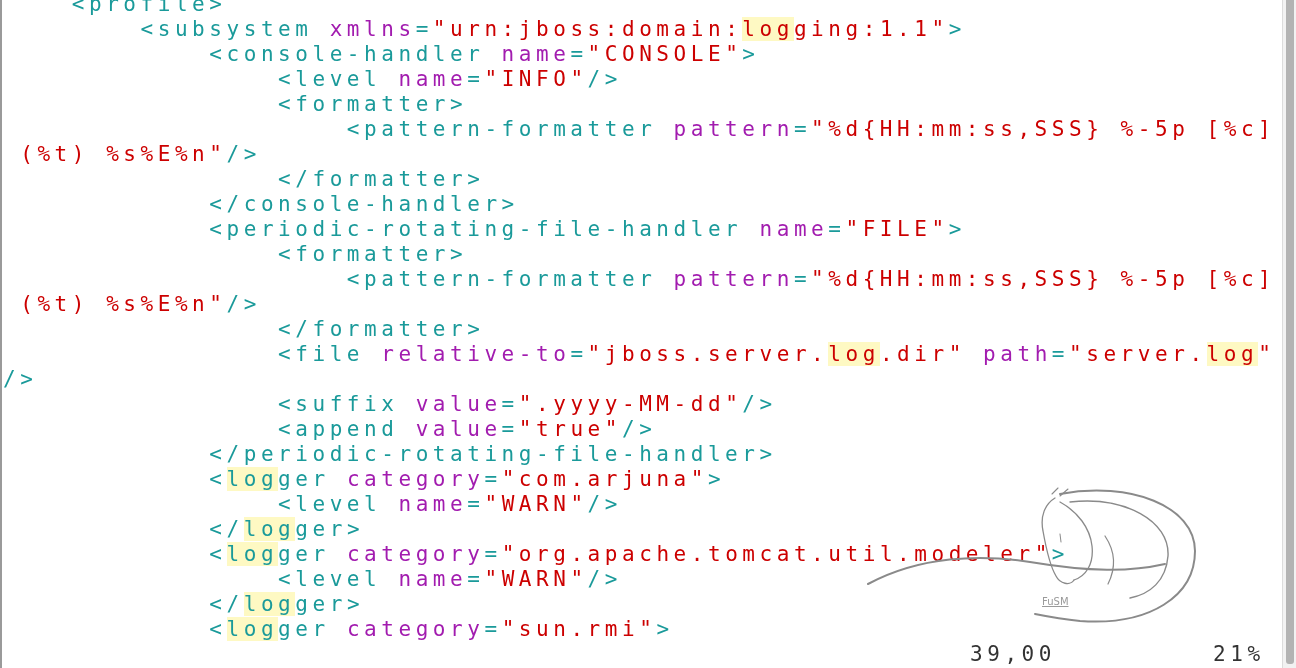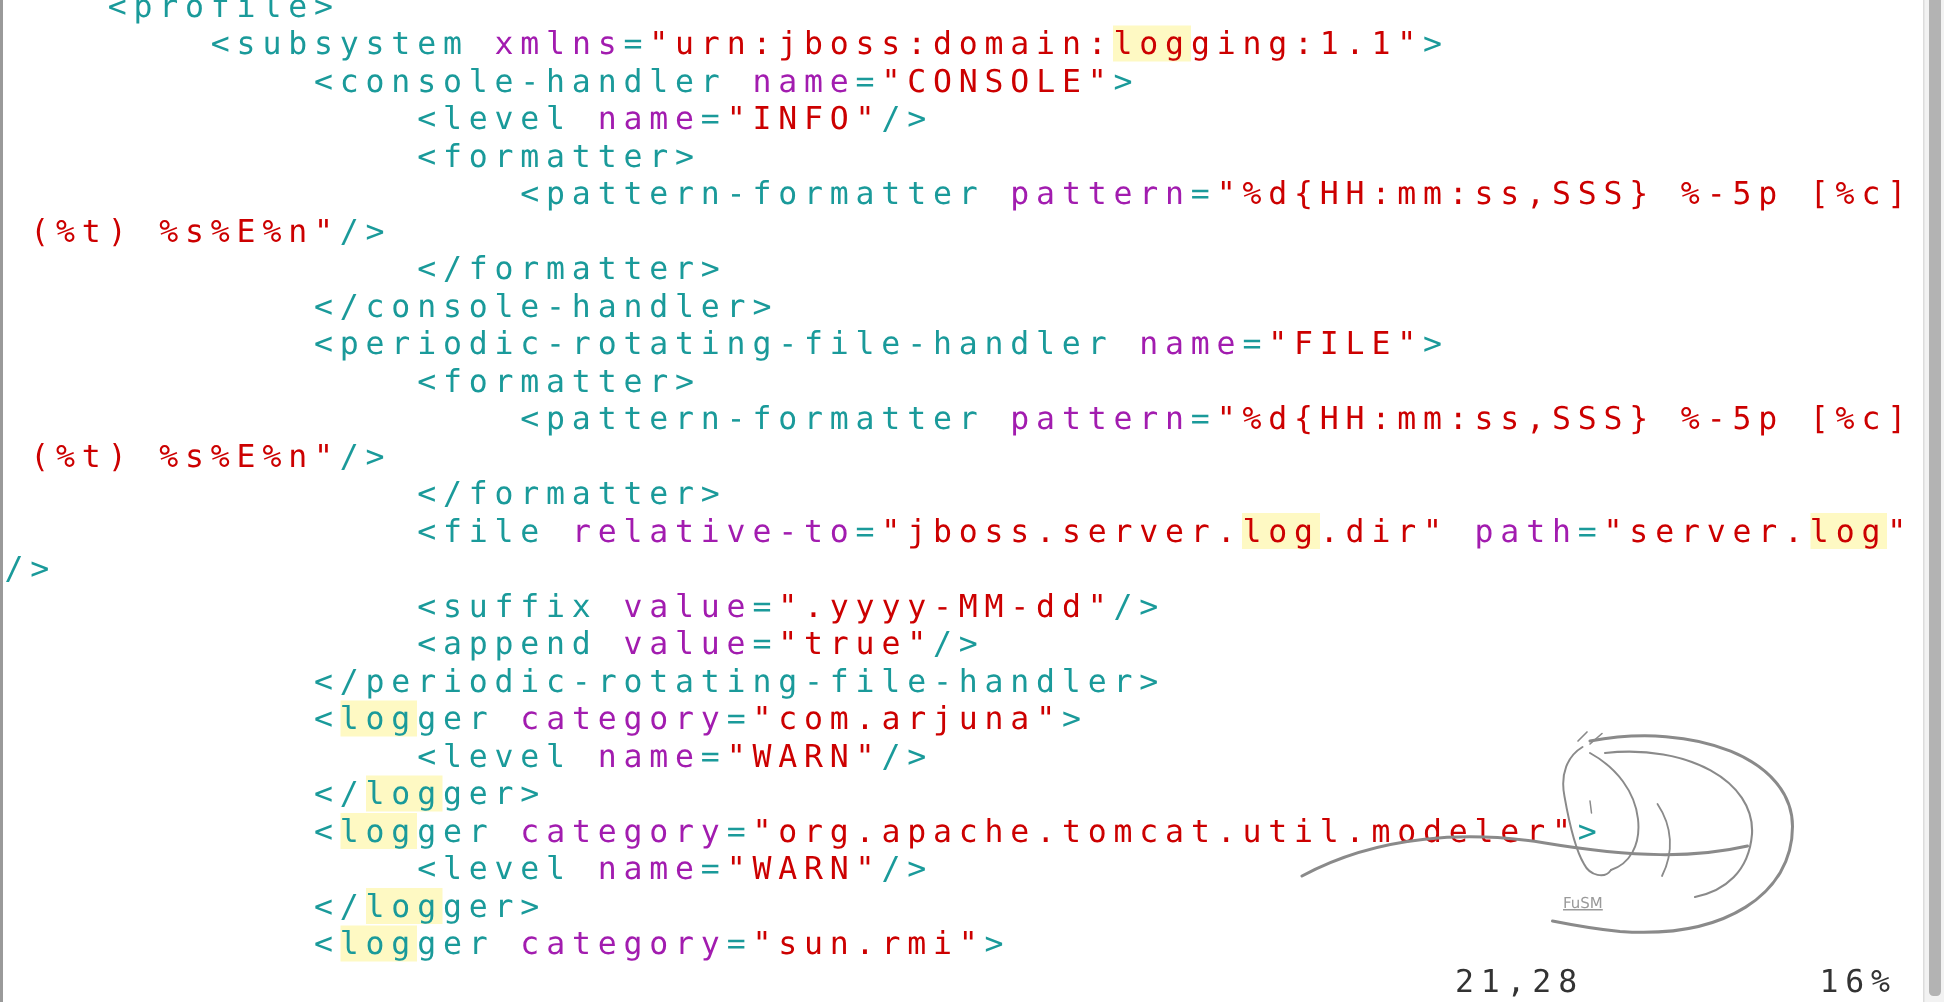--- a/index.html
+++ b/index.html
@@ -99,22 +99,22 @@
   </style>
 </head>
 <body>
 
 <div class="window">
   <div class="left-border"></div>
 
   <div class="editor" id="editor"><div class="line"><span class="tok-tag">    &lt;profile&gt;</span></div><div class="line"><span class="tok-tag">        &lt;subsystem </span><span class="tok-attr">xmlns</span><span class="tok-tag">=</span><span class="tok-str">"urn:jboss:domain:</span><span class="tok-str hl">log</span><span class="tok-str">ging:1.1"</span><span class="tok-tag">&gt;</span></div><div class="line"><span class="tok-tag">            &lt;console-handler </span><span class="tok-attr">name</span><span class="tok-tag">=</span><span class="tok-str">"CONSOLE"</span><span class="tok-tag">&gt;</span></div><div class="line"><span class="tok-tag">                &lt;level </span><span class="tok-attr">name</span><span class="tok-tag">=</span><span class="tok-str">"INFO"</span><span class="tok-tag">/&gt;</span></div><div class="line"><span class="tok-tag">                &lt;formatter&gt;</span></div><div class="line"><span class="tok-tag">                    &lt;pattern-formatter </span><span class="tok-attr">pattern</span><span class="tok-tag">=</span><span class="tok-str">"%d{HH:mm:ss,SSS} %-5p [%c]</span></div><div class="line"><span class="tok-str"> (%t) %s%E%n"</span><span class="tok-tag">/&gt;</span></div><div class="line"><span class="tok-tag">                &lt;/formatter&gt;</span></div><div class="line"><span class="tok-tag">            &lt;/console-handler&gt;</span></div><div class="line"><span class="tok-tag">            &lt;periodic-rotating-file-handler </span><span class="tok-attr">name</span><span class="tok-tag">=</span><span class="tok-str">"FILE"</span><span class="tok-tag">&gt;</span></div><div class="line"><span class="tok-tag">                &lt;formatter&gt;</span></div><div class="line"><span class="tok-tag">                    &lt;pattern-formatter </span><span class="tok-attr">pattern</span><span class="tok-tag">=</span><span class="tok-str">"%d{HH:mm:ss,SSS} %-5p [%c]</span></div><div class="line"><span class="tok-str"> (%t) %s%E%n"</span><span class="tok-tag">/&gt;</span></div><div class="line"><span class="tok-tag">                &lt;/formatter&gt;</span></div><div class="line"><span class="tok-tag">                &lt;file </span><span class="tok-attr">relative-to</span><span class="tok-tag">=</span><span class="tok-str">"jboss.server.</span><span class="tok-str hl">log</span><span class="tok-str">.dir" </span><span class="tok-attr">path</span><span class="tok-tag">=</span><span class="tok-str">"server.</span><span class="tok-str hl">log</span><span class="tok-str">"</span></div><div class="line"><span class="tok-tag">/&gt;</span></div><div class="line"><span class="tok-tag">                &lt;suffix </span><span class="tok-attr">value</span><span class="tok-tag">=</span><span class="tok-str">".yyyy-MM-dd"</span><span class="tok-tag">/&gt;</span></div><div class="line"><span class="tok-tag">                &lt;append </span><span class="tok-attr">value</span><span class="tok-tag">=</span><span class="tok-str">"true"</span><span class="tok-tag">/&gt;</span></div><div class="line"><span class="tok-tag">            &lt;/periodic-rotating-file-handler&gt;</span></div><div class="line"><span class="tok-tag">            &lt;</span><span class="tok-tag hl">log</span><span class="tok-tag">ger </span><span class="tok-attr">category</span><span class="tok-tag">=</span><span class="tok-str">"com.arjuna"</span><span class="tok-tag">&gt;</span></div><div class="line"><span class="tok-tag">                &lt;level </span><span class="tok-attr">name</span><span class="tok-tag">=</span><span class="tok-str">"WARN"</span><span class="tok-tag">/&gt;</span></div><div class="line"><span class="tok-tag">            &lt;/</span><span class="tok-tag hl">log</span><span class="tok-tag">ger&gt;</span></div><div class="line"><span class="tok-tag">            &lt;</span><span class="tok-tag hl">log</span><span class="tok-tag">ger </span><span class="tok-attr">category</span><span class="tok-tag">=</span><span class="tok-str">"org.apache.tomcat.util.modeler"</span><span class="tok-tag">&gt;</span></div><div class="line"><span class="tok-tag">                &lt;level </span><span class="tok-attr">name</span><span class="tok-tag">=</span><span class="tok-str">"WARN"</span><span class="tok-tag">/&gt;</span></div><div class="line"><span class="tok-tag">            &lt;/</span><span class="tok-tag hl">log</span><span class="tok-tag">ger&gt;</span></div><div class="line"><span class="tok-tag">            &lt;</span><span class="tok-tag hl">log</span><span class="tok-tag">ger </span><span class="tok-attr">category</span><span class="tok-tag">=</span><span class="tok-str">"sun.rmi"</span><span class="tok-tag">&gt;</span></div></div>
 
   <div class="status-line">
-    <span class="ruler-pos">21,28</span>
-    <span class="ruler-pct">16%</span>
+    <span class="ruler-pos">39,00</span>
+    <span class="ruler-pct">21%</span>
   </div>
 
   <svg class="watermark" viewBox="0 0 350 160" xmlns="http://www.w3.org/2000/svg">
     <g fill="none" stroke="#8a8a8a" stroke-linecap="round">
 
       <path d="M 8 108 C 60 80, 120 78, 170 86 C 230 96, 270 96, 305 88" stroke-width="2"></path>
 
       <path d="M 200 18 C 270 5, 335 30, 335 75 C 335 120, 290 150, 220 145 C 200 143, 185 140, 175 138" stroke-width="2"></path>
 
       <path d="M 210 26 C 265 20, 310 45, 308 80 C 306 105, 290 118, 270 122" stroke-width="1.4"></path>

